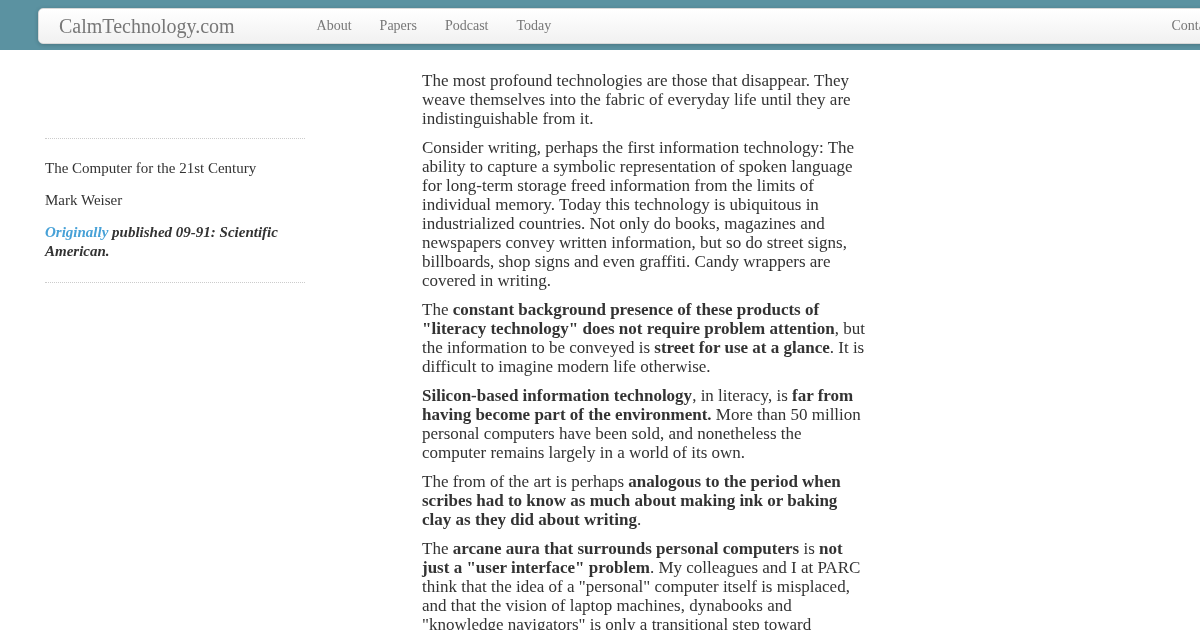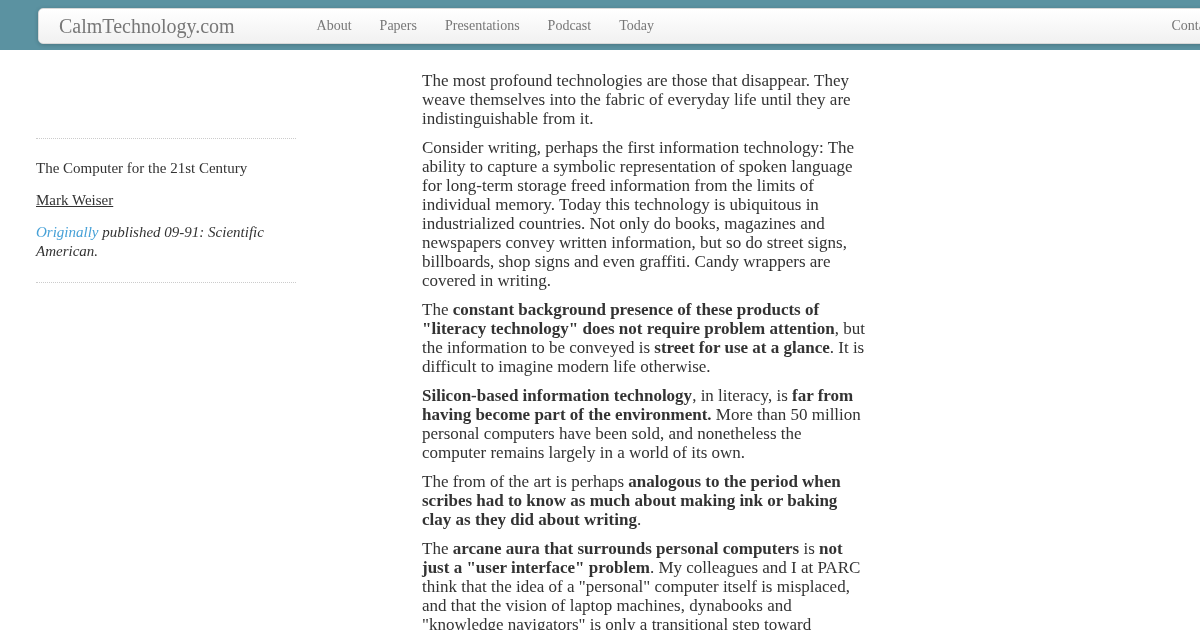--- a/index.html
+++ b/index.html
@@ -59,28 +59,28 @@
     padding-right: 24px;
     white-space: nowrap;
     cursor: pointer;
   }
 
   
   .content { position: relative; }
 
   .sidebar {
     position: absolute;
-    left: 36px; top: 88px;
+    left: 45px; top: 88px;
     width: 260px;
   }
   .divider { border-top: 1px dotted var(--divider, #ccc); height: 0; }
   .divider.bottom { margin-top: 21px; }
   .sidebar .title  { margin: 20px 0 0; font-size: 15px; line-height: 19px; }
-  .sidebar .author { margin: 13px 0 0; font-size: 15px; line-height: 19px; text-decoration: underline; }
-  .sidebar .pub    { margin: 13px 0 0; font-size: 15px; line-height: 19px; font-style: italic; }
+  .sidebar .author { margin: 13px 0 0; font-size: 15px; line-height: 19px; }
+  .sidebar .pub    { margin: 13px 0 0; font-size: 15px; line-height: 19px; font-style: italic; font-weight: bold; }
   .sidebar .pub a  { color: var(--link-blue, #47a1d7); text-decoration: none; cursor: pointer; }
 
   .article {
     margin-left: 422px;
     width: 444px;
     padding-top: 21px;
   }
   .article p {
     margin: 0 0 10px;
     font-size: 17px;
@@ -93,23 +93,20 @@
 
 <header class="topbar">
   <nav class="navbar">
     <a class="brand">CalmTechnology.com</a>
     <ul class="nav">
       <li>
           <a>About</a>
         </li>
       <li>
           <a>Papers</a>
-        </li>
-      <li>
-          <a>Presentations</a>
         </li>
       <li>
           <a>Podcast</a>
         </li>
       <li>
           <a>Today</a>
         </li>
     </ul>
     <span class="spacer"></span>
     <a class="contact">Contact</a>

